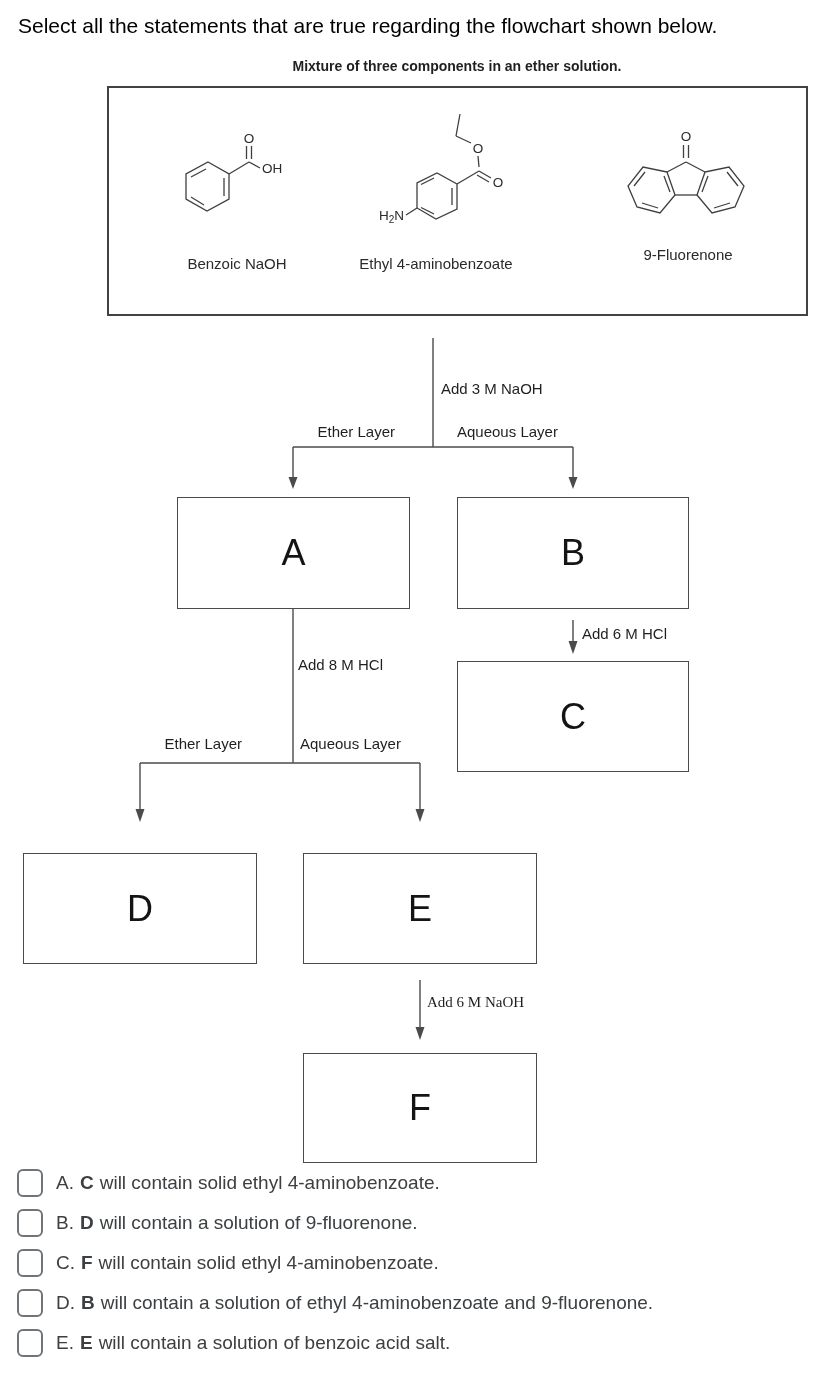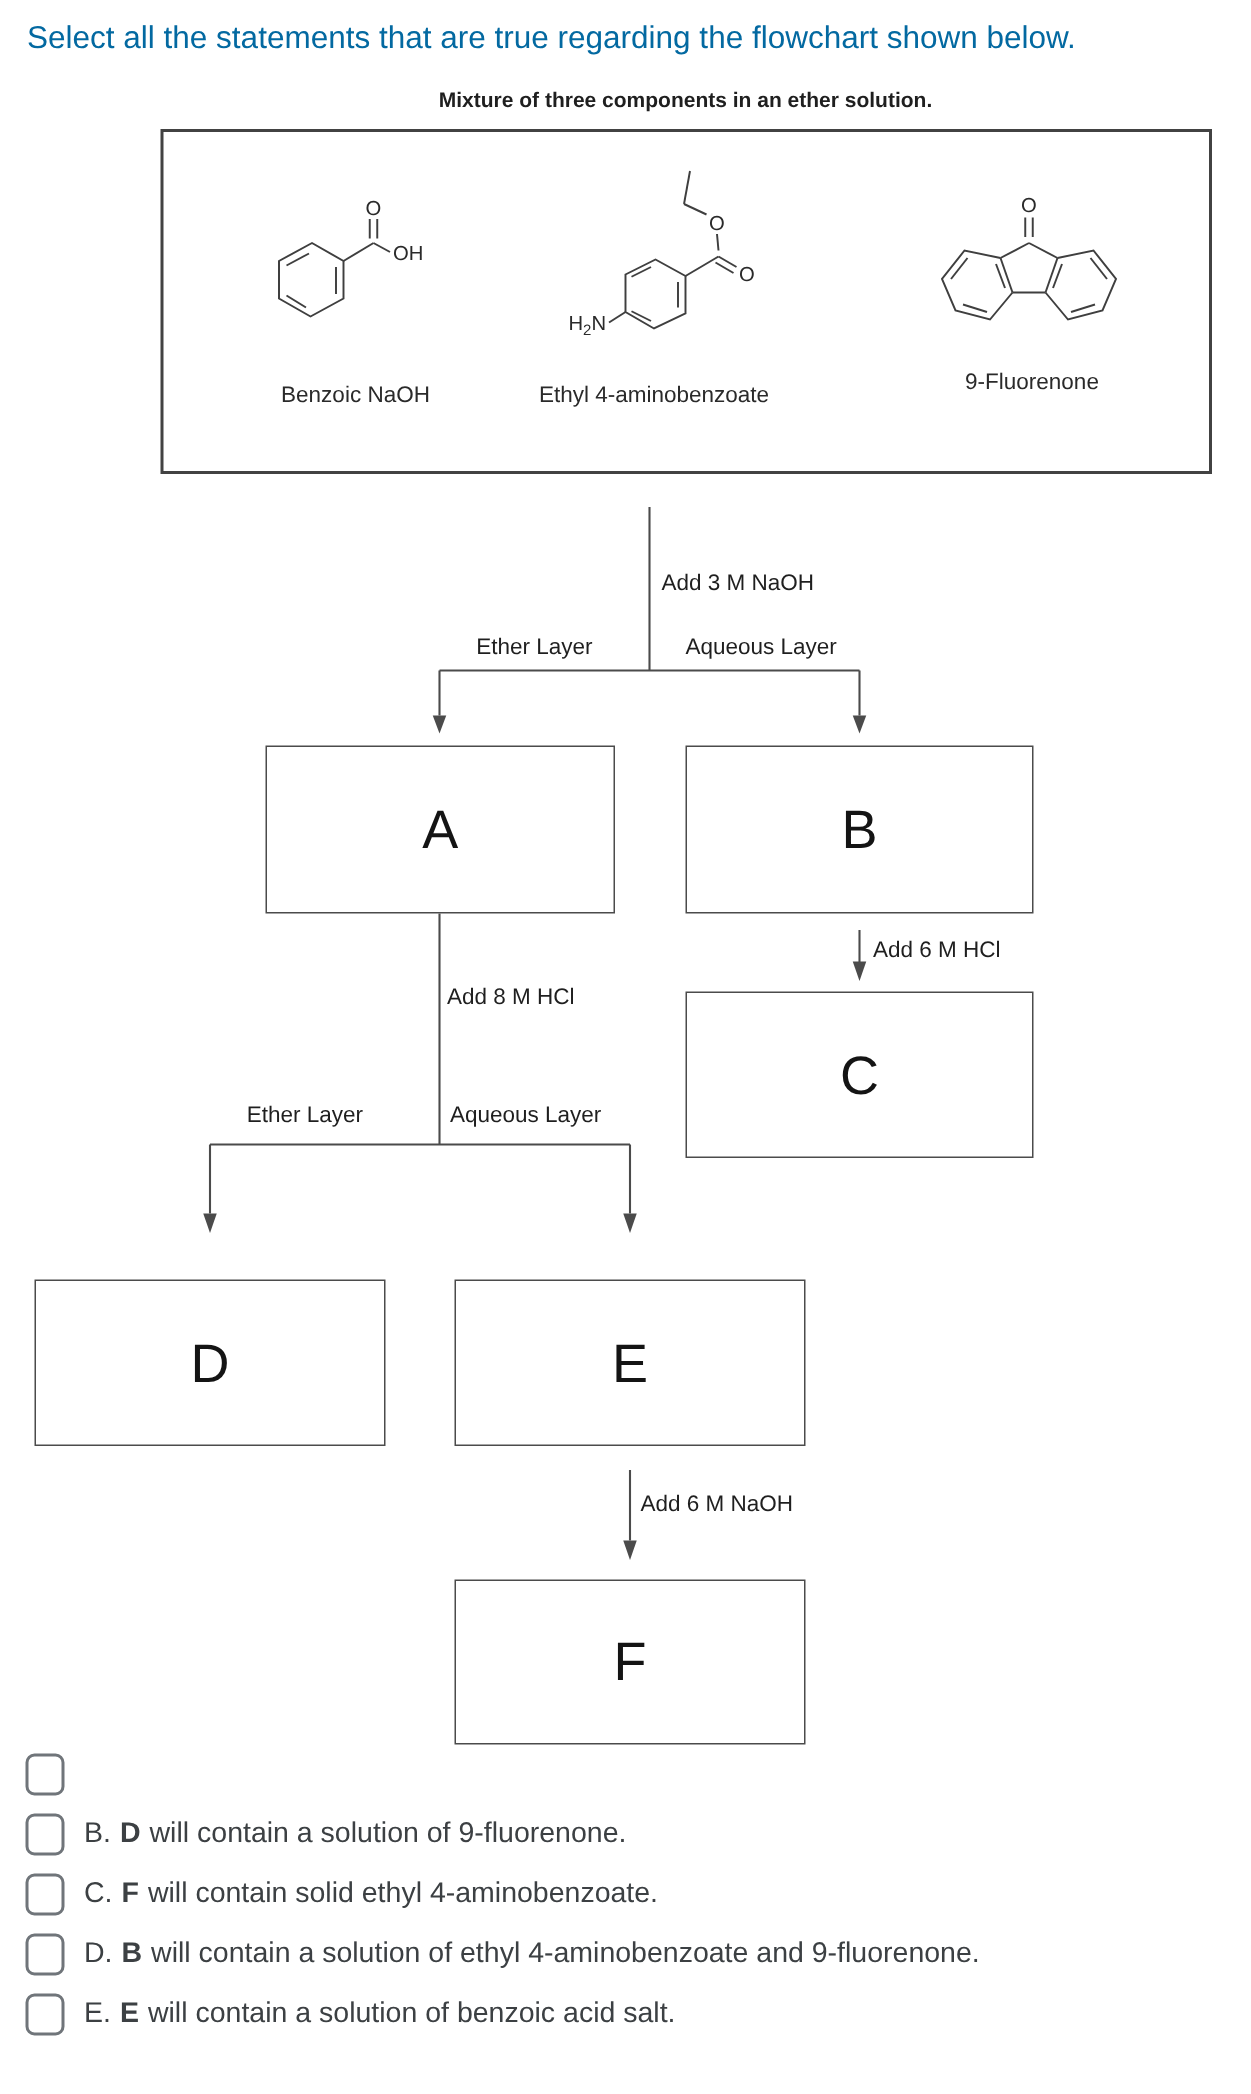--- a/index.html
+++ b/index.html
@@ -1,19 +1,19 @@
 <!DOCTYPE html>
 <html><head>
 <meta charset="utf-8">
 <style>
   html,body{margin:0;padding:0;background:#ffffff;}
   .page{position:relative;width:834px;height:1396px;background:#ffffff;
         font-family:"Liberation Sans","DejaVu Sans",sans-serif;overflow:hidden;}
 
-  .question-title{position:absolute;left:18px;top:14px;font-size:21px;color:#0369a1;}
+  .question-title{position:absolute;left:18px;top:14px;font-size:21px;color:#000000;}
 
   .mixture-title{position:absolute;left:107px;top:58px;width:700px;text-align:center;
                  font-size:14px;font-weight:700;color:#1f1f1f;}
 
   .top-box{position:absolute;left:107px;top:86px;width:697px;height:226px;
            border:2px solid #424242;background:#fff;}
 
   .struct{position:absolute;}
   .struct-label{position:absolute;font-size:15px;color:#2a2a2a;text-align:center;}
   #lbl-benzoic{left:162px;top:255px;width:150px;}
@@ -23,21 +23,21 @@
   .connectors{position:absolute;left:0;top:0;width:834px;height:1396px;pointer-events:none;}
 
   .flow-label{position:absolute;font-size:15px;color:#1f1f1f;white-space:nowrap;}
   #add-naoh{left:441px;top:364px;margin-top:16px;}
   #ether1{left:300px;top:423px;width:95px;text-align:right;}
   #aq1{left:457px;top:423px;}
   #add-hcl6{left:582px;top:625px;}
   #add-hcl3{left:298px;top:656px;}
   #ether2{left:150px;top:735px;width:92px;text-align:right;}
   #aq2{left:300px;top:735px;}
-  #add-naoh6{left:427px;top:994px;}
+  #add-naoh6{left:427px;top:994px;font-family:Liberation Serif, serif;}
 
   .flow-box{position:absolute;border:1.5px solid #4b4b4b;background:#fff;
             display:flex;align-items:center;justify-content:center;
             font-size:36px;color:#141414;}
   #box-a{left:177px;top:497px;width:231px;height:110px;}
   #box-b{left:457px;top:497px;width:230px;height:110px;}
   #box-c{left:457px;top:661px;width:230px;height:109px;}
   #box-d{left:23px;top:853px;width:232px;height:109px;}
   #box-e{left:303px;top:853px;width:232px;height:109px;}
   #box-f{left:303px;top:1053px;width:232px;height:108px;}
@@ -161,20 +161,21 @@
     <div class="flow-box" id="box-b">B</div>
     <div class="flow-box" id="box-c">C</div>
     <div class="flow-box" id="box-d">D</div>
     <div class="flow-box" id="box-e">E</div>
     <div class="flow-box" id="box-f">F</div>
   </div>
 
   <div>
     <div class="option-row" id="opt-0">
       <div class="checkbox"></div>
+      <div class="option-label"><span class="opt-prefix">A.</span><span class="opt-box">C</span><span class="opt-text">will contain solid ethyl 4-aminobenzoate.</span></div>
     </div>
     <div class="option-row" id="opt-1">
       <div class="checkbox"></div>
       <div class="option-label"><span class="opt-prefix">B.</span><span class="opt-box">D</span><span class="opt-text">will contain a solution of 9-fluorenone.</span></div>
     </div>
     <div class="option-row" id="opt-2">
       <div class="checkbox"></div>
       <div class="option-label"><span class="opt-prefix">C.</span><span class="opt-box">F</span><span class="opt-text">will contain solid ethyl 4-aminobenzoate.</span></div>
     </div>
     <div class="option-row" id="opt-3">

